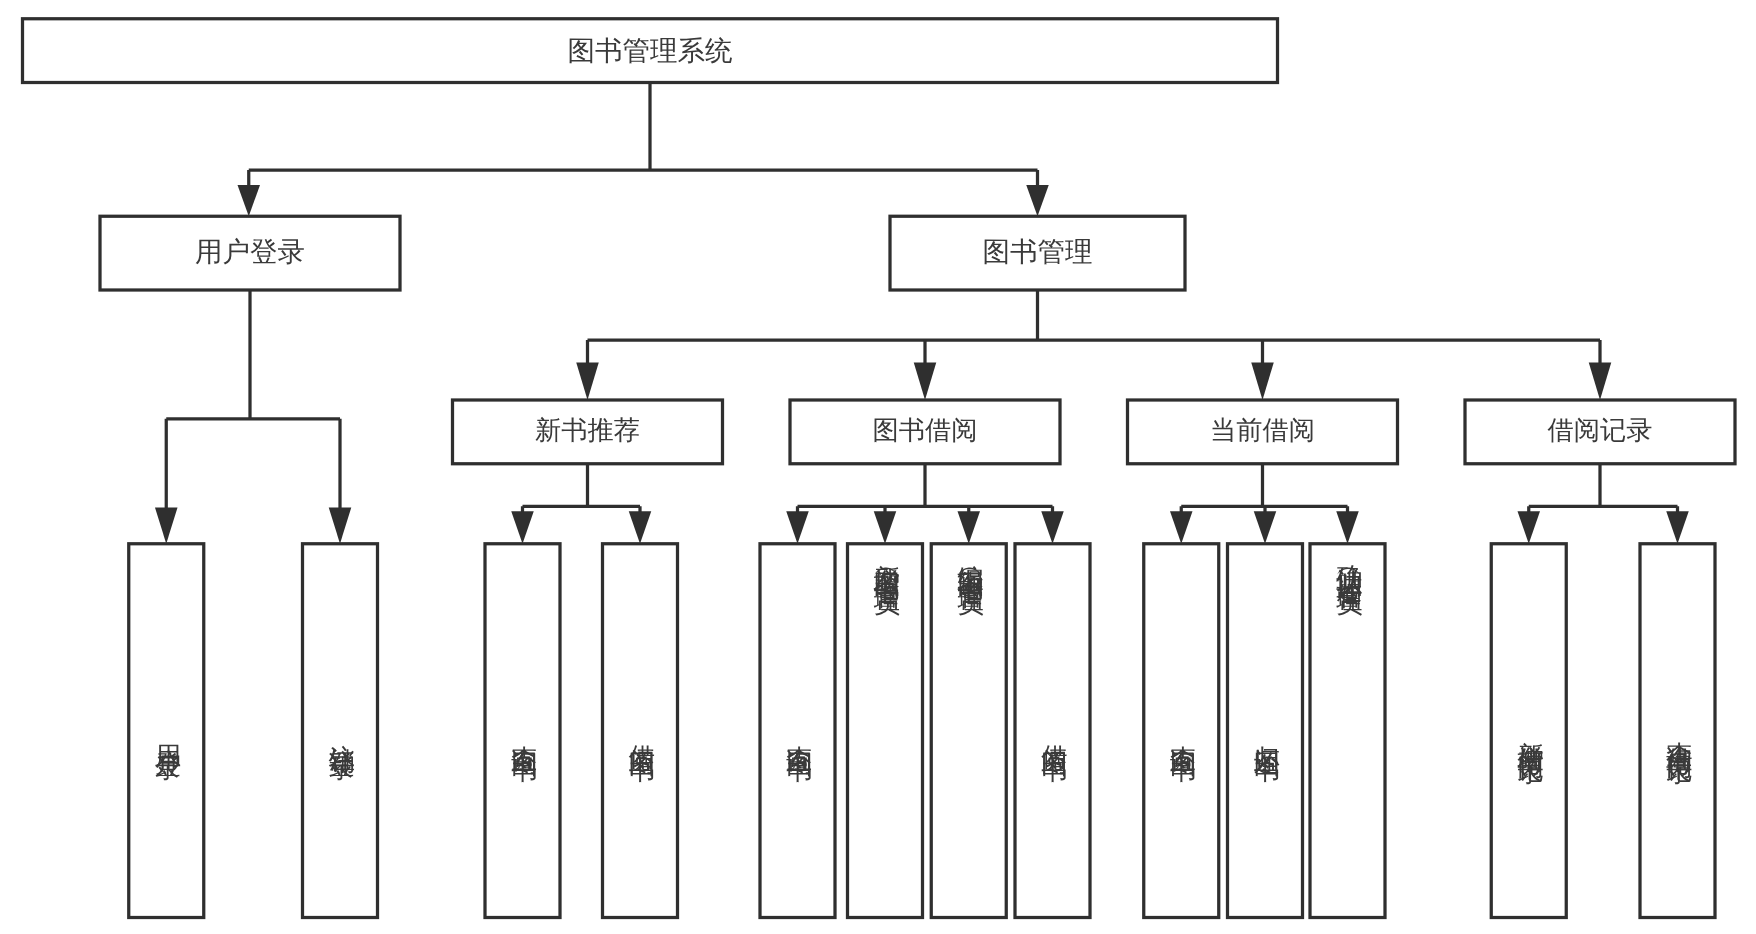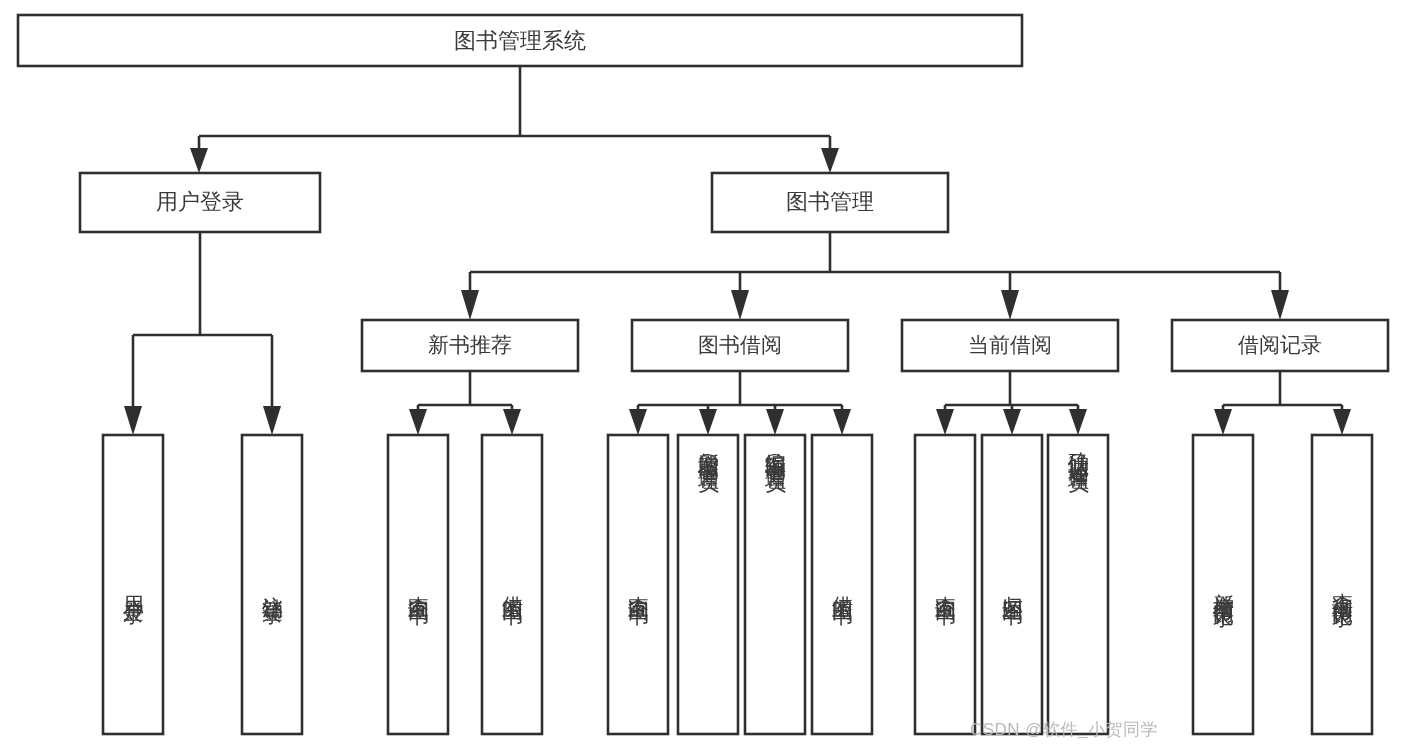--- a/index.html
+++ b/index.html
@@ -233,14 +233,13 @@
     <span class="leaf-label">确认归还（管理员）</span>
   </div>
 
   <div class="leaf-label-wrap" style="left:1193px; top:435px; width:60px; height:299px;">
     <span class="leaf-label">新增借阅记录</span>
   </div>
   <div class="leaf-label-wrap" style="left:1312px; top:435px; width:60px; height:299px;">
     <span class="leaf-label">查询借阅记录</span>
   </div>
 
-  <div class="watermark">CSDN @软件_小贺同学</div>
 </div>
 
 </body></html>

